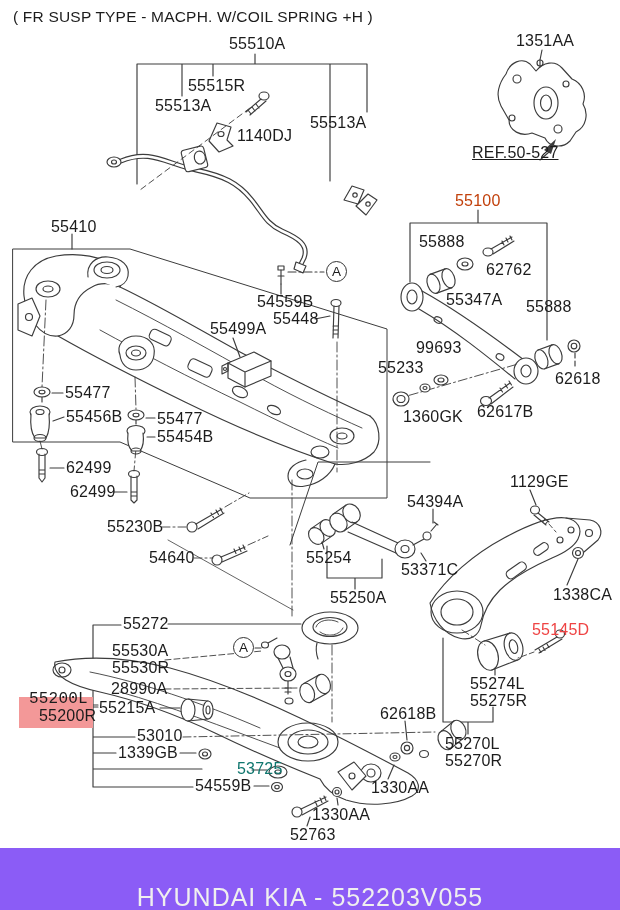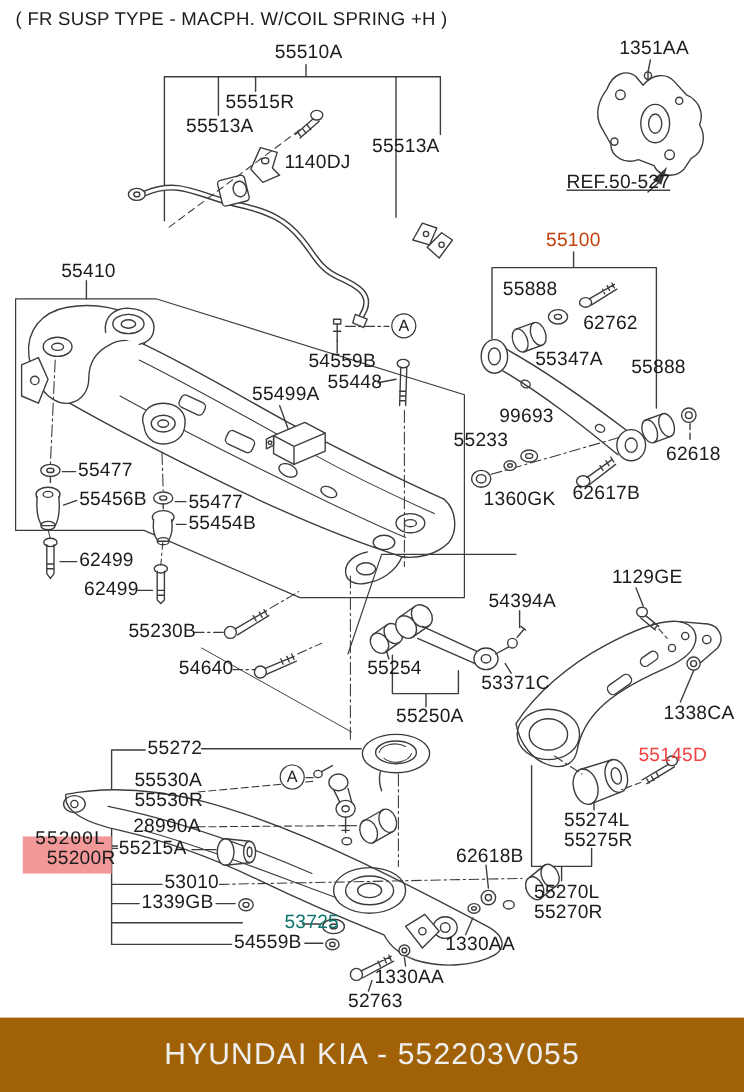--- a/index.html
+++ b/index.html
@@ -403,16 +403,16 @@
       <div class="lbl" style="left: 118px; top: 745px; color: rgb(28, 28, 28);">1339GB</div>
       <div class="lbl" style="left: 204px; top: 761px; color: #0f766e; margin-left: 33px;">53725</div>
       <div class="lbl" style="left: 195px; top: 778px; color: rgb(28, 28, 28);">54559B</div>
       <div class="lbl" style="left: 371px; top: 780px; color: rgb(28, 28, 28);">1330AA</div>
       <div class="lbl" style="left: 312px; top: 807px; color: rgb(28, 28, 28);">1330AA</div>
       <div class="lbl" style="left: 290px; top: 827px; color: rgb(28, 28, 28);">52763</div>
       <div class="marker" style="left: 326px; top: 261px;">A</div>
       <div class="marker" style="left: 233px; top: 637px;">A</div>
     </div>
 
-  <div class="footer" style="background: #a16207; color: rgb(239, 239, 239);">
+  <div class="footer" style="background: #8b5cf6; color: rgb(239, 239, 239); align-items: flex-end;">
     <span>HYUNDAI  KIA - 552203V055</span>
   </div>
 </div>
 
 </body></html>

